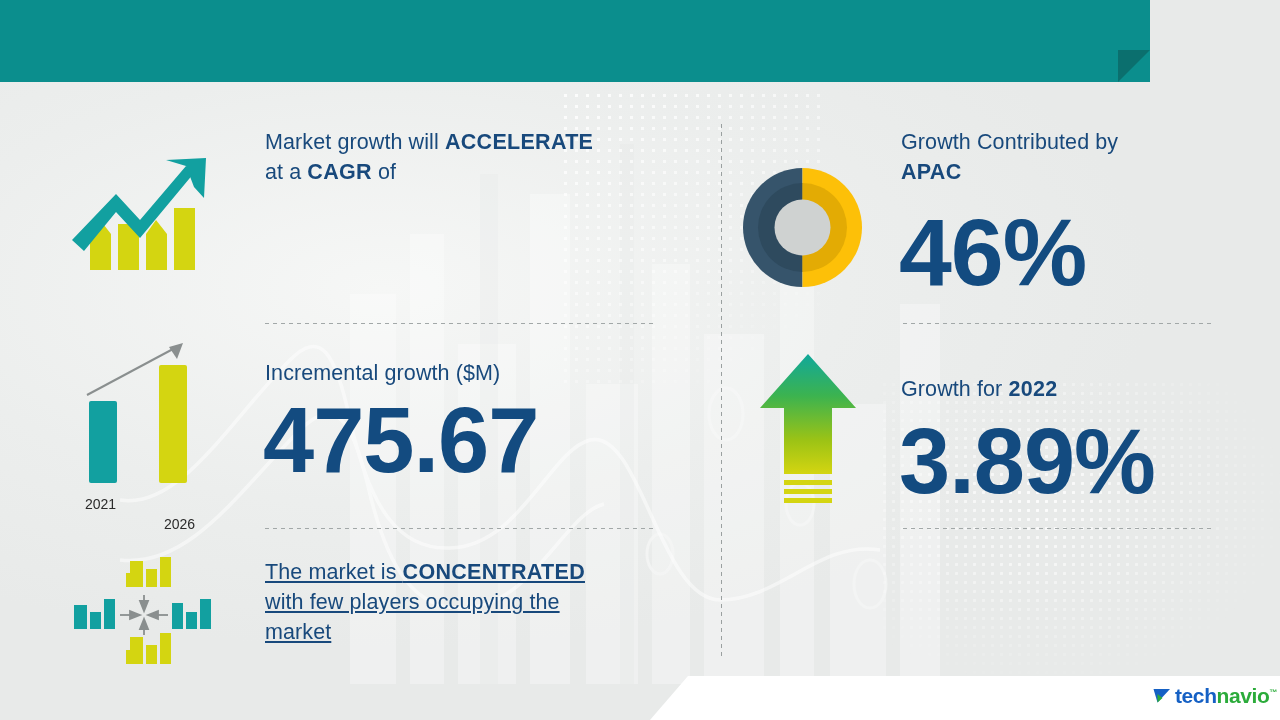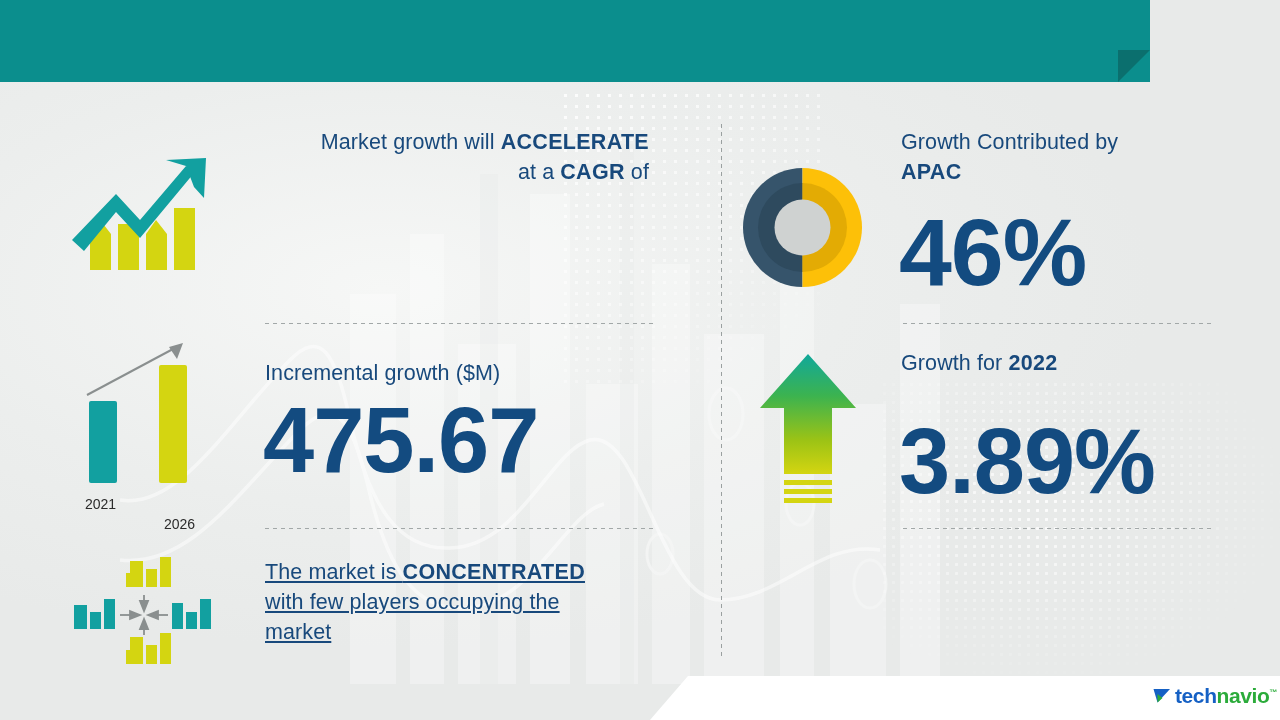--- a/index.html
+++ b/index.html
@@ -207,21 +207,21 @@
       <rect x="106" y="58" width="21" height="62"></rect>
       <polygon points="22,84 32,70 43,84"></polygon>
       <polygon points="78,84 88,70 99,84"></polygon>
     </g>
     <g fill="#12a0a0">
       <path d="M4 90 L 16 101 L 48 62 L 72 88 L 126 23 L 118 16 L 72 70 L 48 44 Z"></path>
       <polygon points="98,10 138,8 136,48 126,37 118,16"></polygon>
     </g>
   </svg>
 
-  <div class="lbl" style="position:absolute; left:249px; top:127px; width:400px;text-align:right;">
+  <div class="lbl" style="position:absolute; left:265px; top:127px; width:400px;">
     <span>Market growth will </span><b>ACCELERATE</b><br>
     <span>at a </span><b>CAGR</b><span> of</span>
   </div>
 
   <svg class="icon-box" style="left:65px; top:333px; width:150px; height:170px;" viewBox="0 0 150 170">
     <g stroke="#8a8f8f" stroke-width="2" fill="none">
       <line x1="22" y1="62" x2="108" y2="16"></line>
     </g>
     <polygon points="118,10 104,14 112,26" fill="#8a8f8f"></polygon>
     <rect x="24" y="68" width="28" height="82" rx="2" fill="#12a0a0"></rect>
@@ -303,21 +303,21 @@
       </linearGradient>
     </defs>
     <polygon points="50,2 98,56 74,56 74,122 26,122 26,56 2,56" fill="url(#arrowGrad)"></polygon>
     <g fill="#d4d511">
       <rect x="26" y="128" width="48" height="5"></rect>
       <rect x="26" y="137" width="48" height="5"></rect>
       <rect x="26" y="146" width="48" height="5"></rect>
     </g>
   </svg>
 
-  <div class="lbl" style="position:absolute; left:901px; top:348px;">
+  <div class="lbl" style="position:absolute; left:901px; top:374px;">
     <span>Growth for </span><b>2022</b>
   </div>
   <div class="bignum" style="position:absolute; left:899px; top:415px; font-size:92px;">3.89%</div>
 
   <div class="footer">
     <div class="footer-panel"></div>
   </div>
   <div class="footer-text">
     <span class="cnt">17000+</span>
     <span>Reports covering niche topics. Read them at</span>

